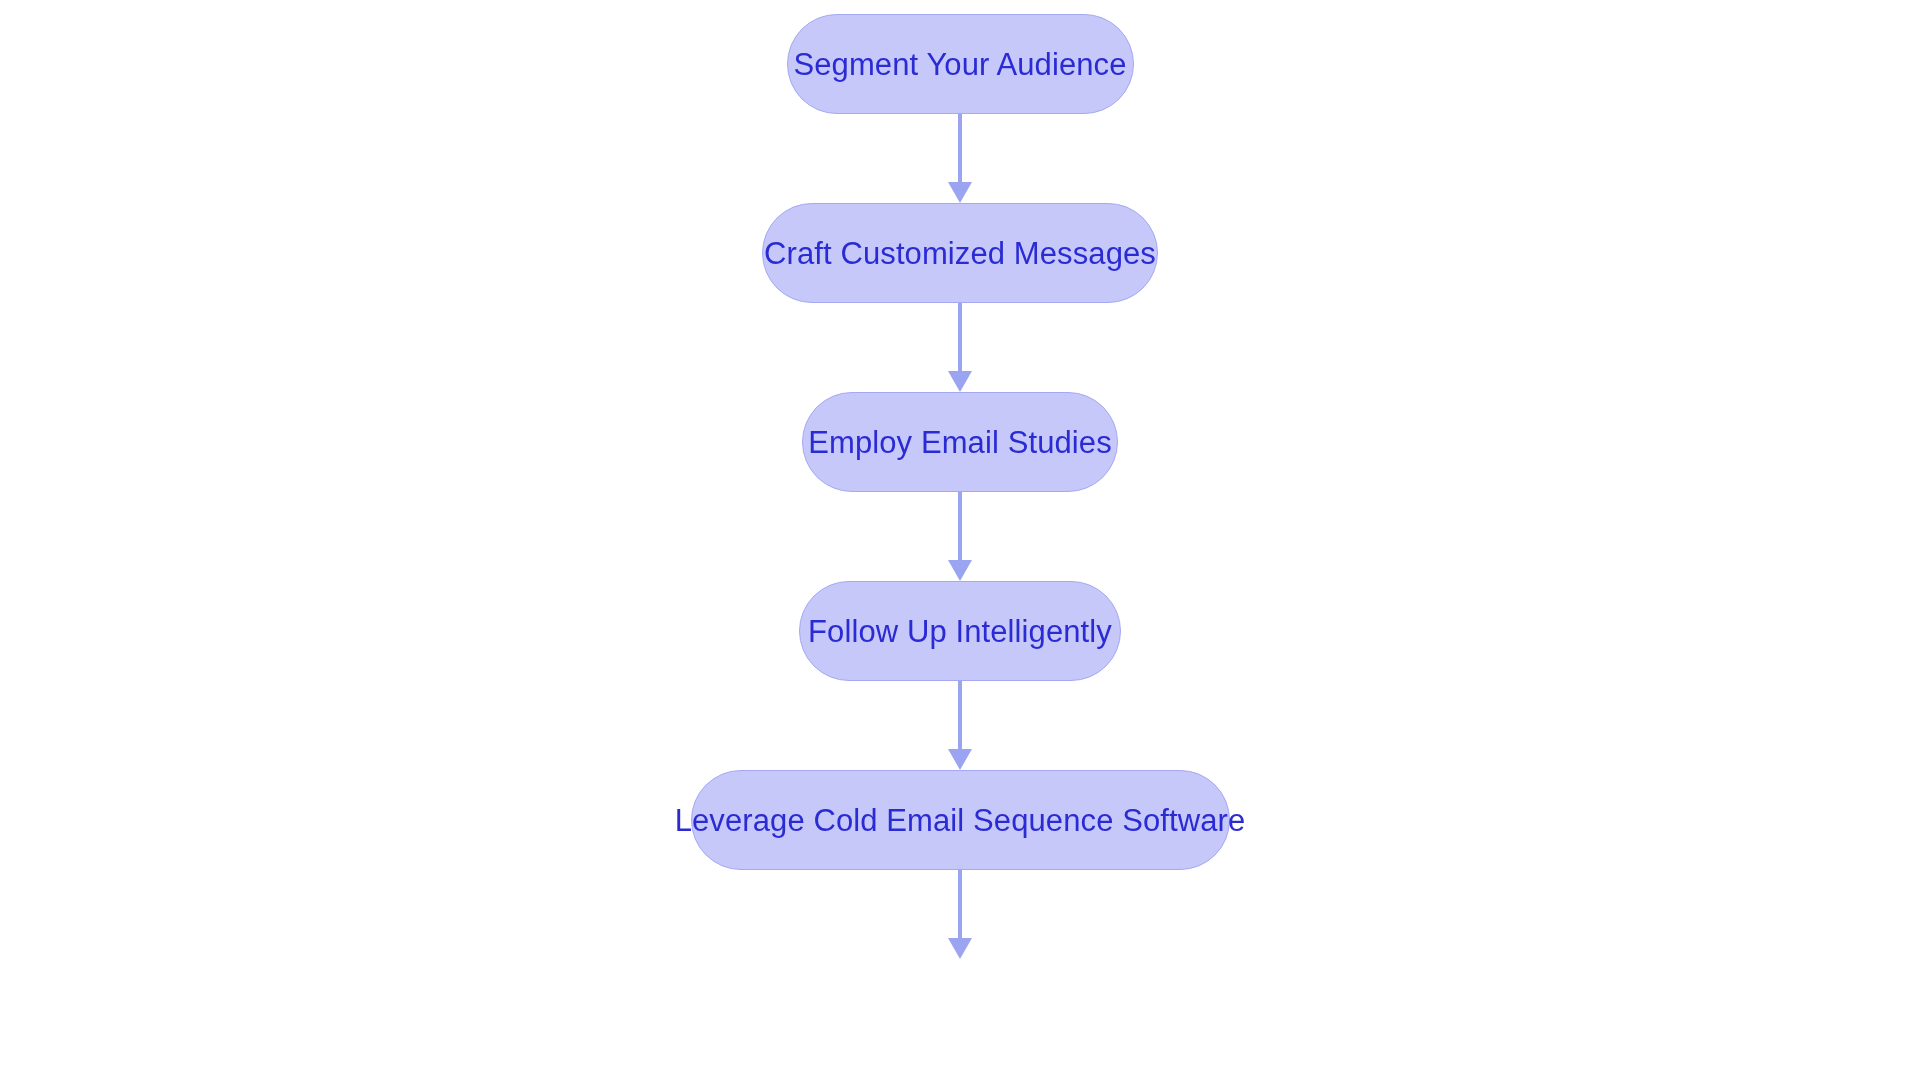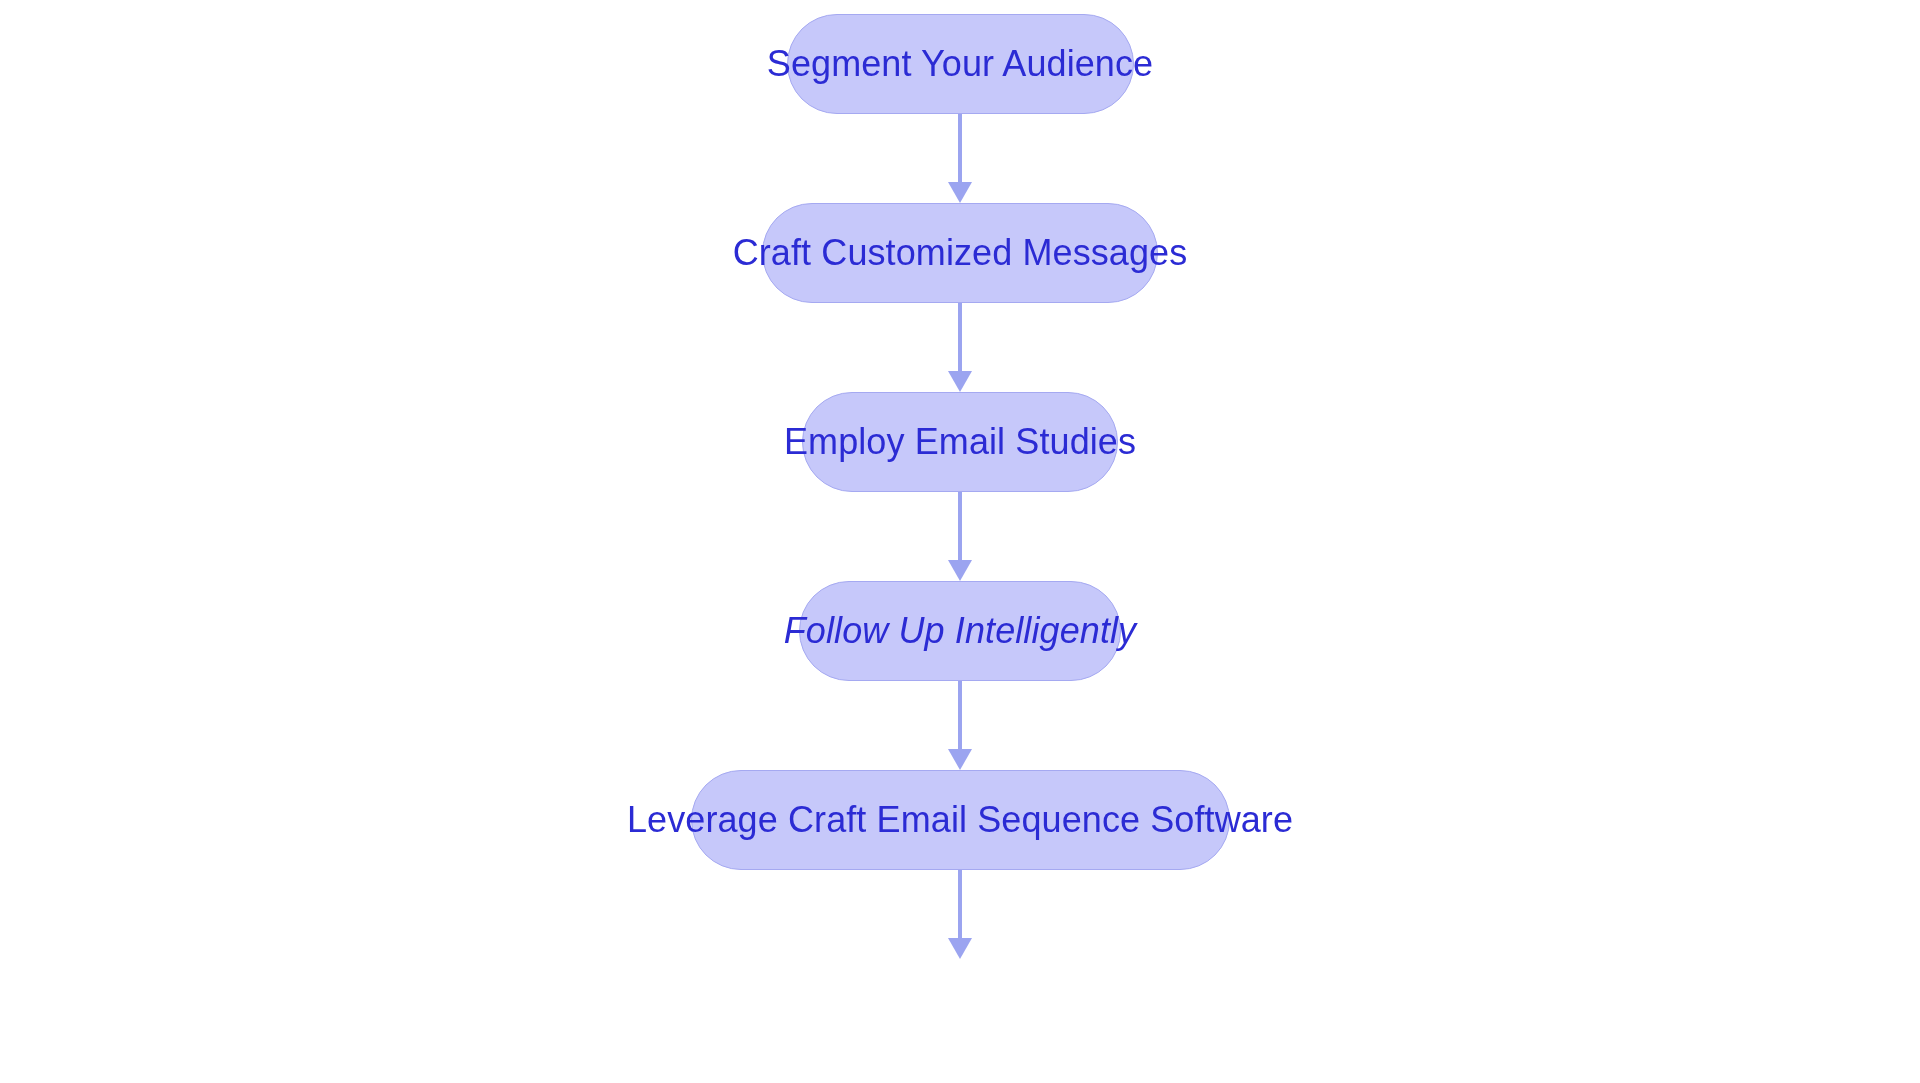--- a/index.html
+++ b/index.html
@@ -40,21 +40,21 @@
     background: #c6c8fa;
     border: 1.6px solid #a5a9f1;
     display: flex;
     align-items: center;
     justify-content: center;
     flex: 0 0 auto;
   }
 
   .flow-node-label {
     color: #2b2bd4;
-    font-size: 36px;
+    font-size: 31px;
     font-family: "Liberation Sans", sans-serif;
     font-weight: 400;
     letter-spacing: 0.1px;
     white-space: nowrap;
     line-height: 1;
   }
 
   .flow-connector {
     position: relative;
     width: 26px;
@@ -81,21 +81,21 @@
     height: 0;
     border-left: 12px solid transparent;
     border-right: 12px solid transparent;
     border-top: 21px solid #9ba4f0;
   }
 
   
   .n1 { width: 347px; }
   .n2 { width: 396px; text-align: right; }
   .n3 { width: 316px; }
-  .n4 { width: 322px; font-style: italic; }
+  .n4 { width: 322px; }
   .n5 { width: 539px; }
   .n6 { width: 474px; }
 
   .top-spacer { height: 14px; flex: 0 0 auto; }
 </style>
 </head>
 <body>
 
 <div id="flowchart-canvas">
   <div class="flow-column">
@@ -132,21 +132,21 @@
     <div class="flow-node n4">
       <span class="flow-node-label">Follow Up Intelligently</span>
     </div>
 
     <div class="flow-connector">
       <div class="conn-line"></div>
       <div class="conn-arrowhead"></div>
     </div>
 
     <div class="flow-node n5">
-      <span class="flow-node-label">Leverage Craft Email Sequence Software</span>
+      <span class="flow-node-label">Leverage Cold Email Sequence Software</span>
     </div>
 
     <div class="flow-connector">
       <div class="conn-line"></div>
       <div class="conn-arrowhead"></div>
     </div>
 
 
   </div>
 </div>

